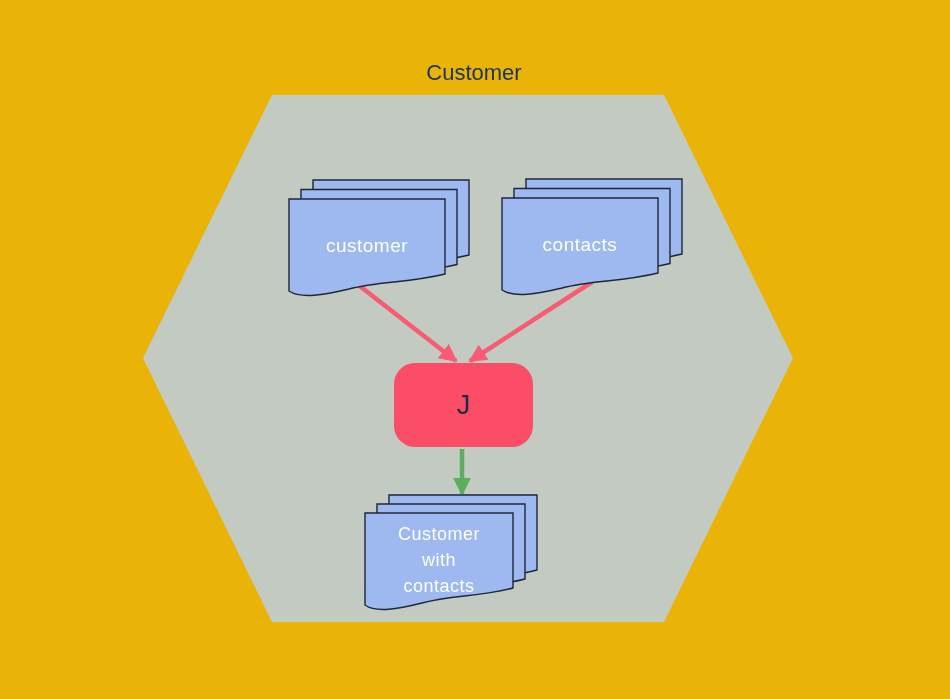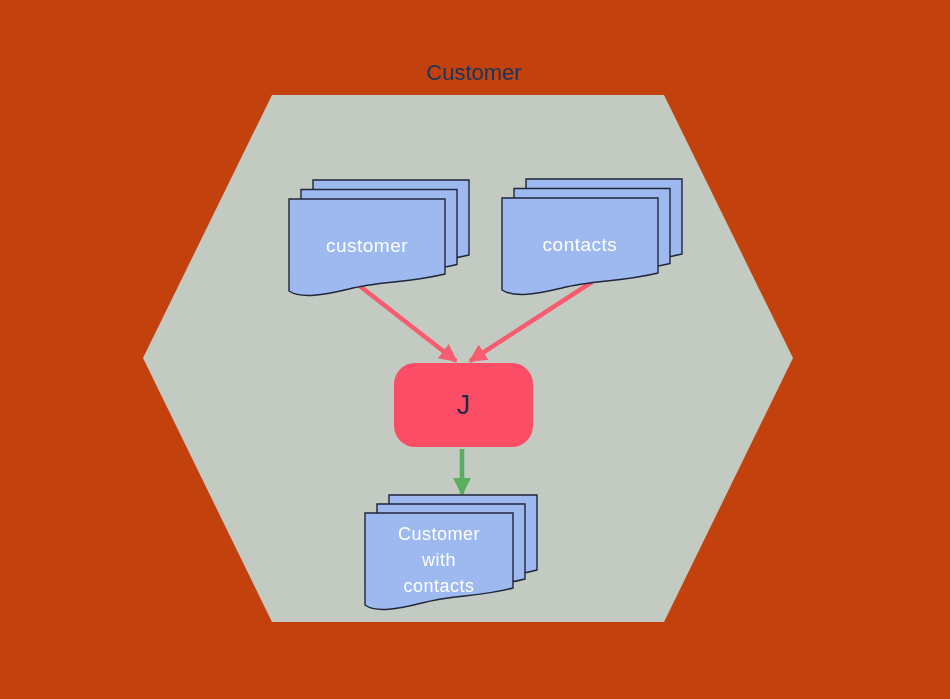--- a/index.html
+++ b/index.html
@@ -1,20 +1,20 @@
 <!DOCTYPE html>
 <html style="--hexagon-fill: #C2CAC2; --document-fill: #9DB9F0; --document-stroke: #202638; --join-fill: #FB4D66; --red-arrow: #F85C70; --green-arrow: #5BAD5F; --title-color: #17365D; --doc-label-color: #FFFFFF; --join-label-color: #1F2A44;"><head>
 <meta charset="utf-8">
 <style>
   html, body { margin: 0; padding: 0; background: #ffffff; }
   #canvas {
     position: relative;
     width: 950px;
     height: 699px;
-    background: #c2410c;
+    background: #eab308;
     font-family: "Liberation Sans", sans-serif;
     overflow: hidden;
   }
   svg text { font-family: "Liberation Sans", sans-serif; }
   .hex { fill: var(--hexagon-fill); }
   .doc { fill: var(--document-fill); stroke: var(--document-stroke); stroke-width: 1.4; }
   .doc-label {
     fill: var(--doc-label-color);
     font-size: 19px;
     letter-spacing: 0.5px;

